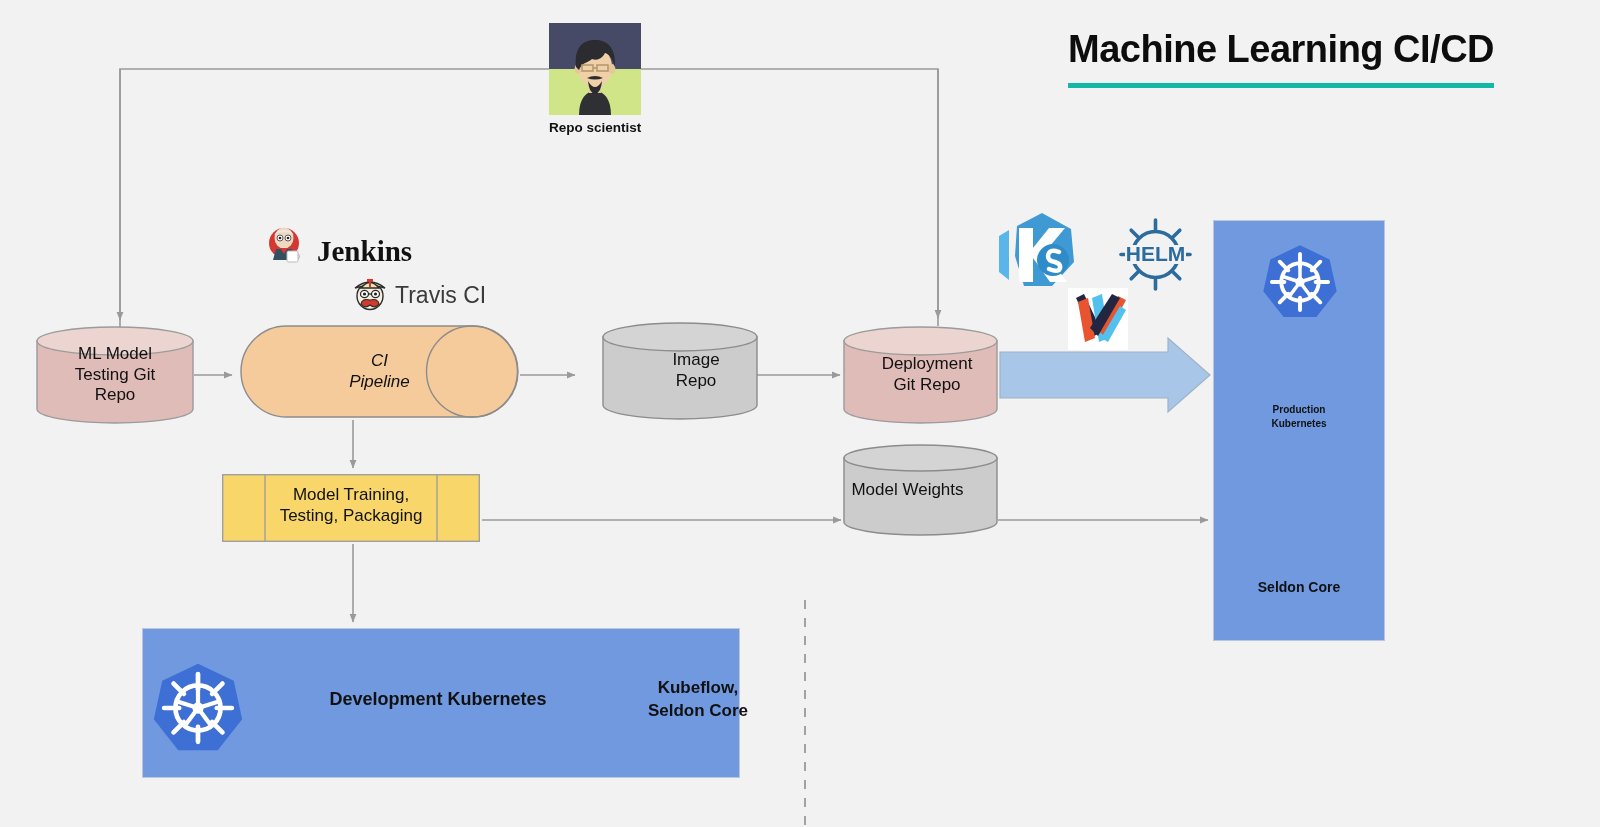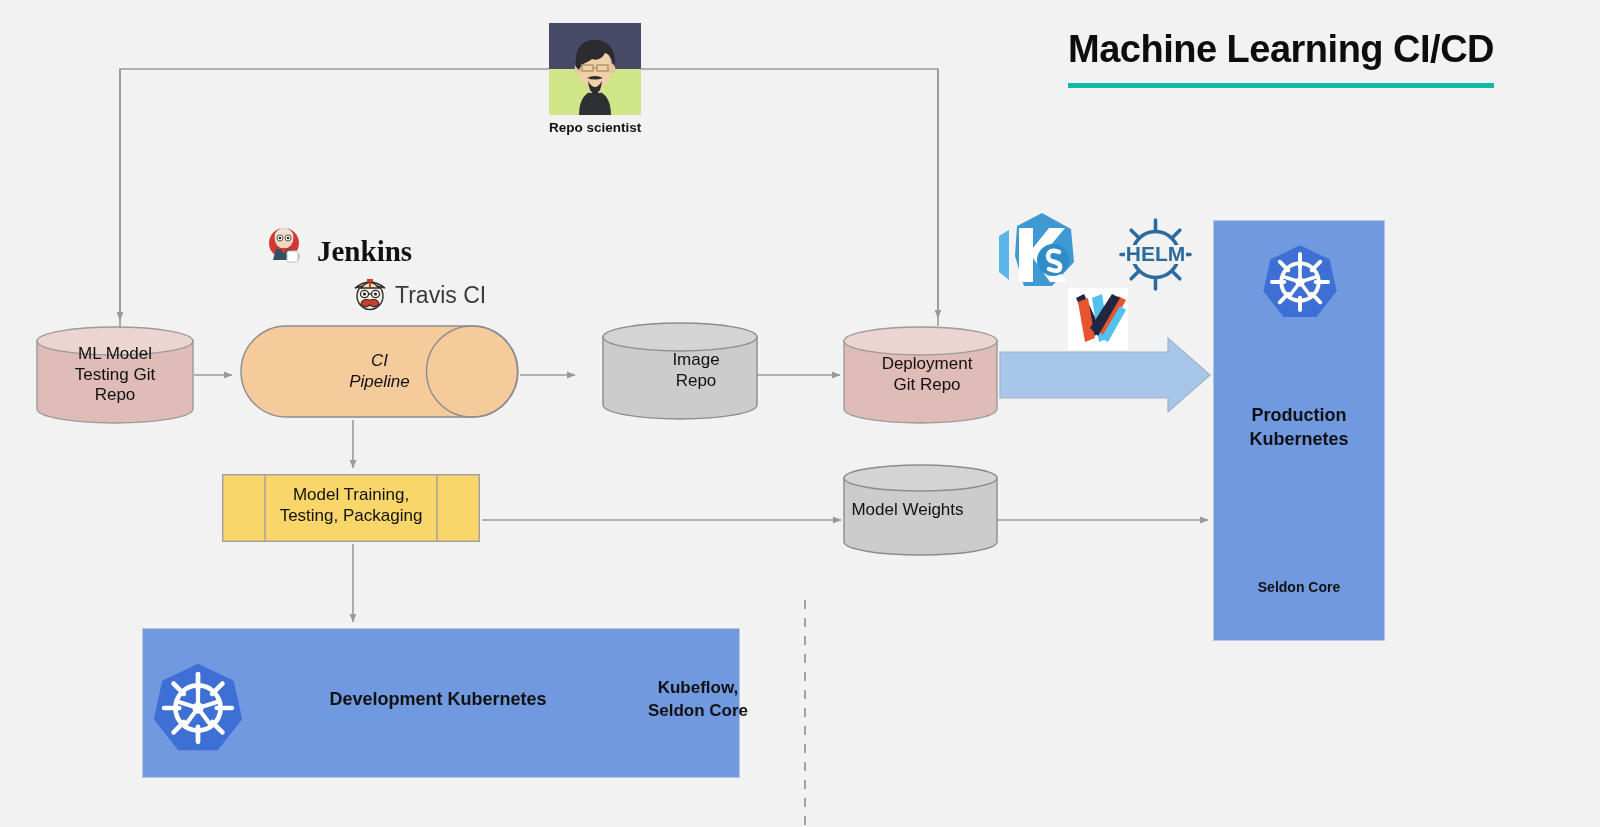--- a/index.html
+++ b/index.html
@@ -54,21 +54,21 @@
 
   
   #model-training{left:222px;top:474px;width:258px;height:64px;}
   #model-training .nodetext{font-size:17px;}
 
   
   .k8sbox{background:#7099e0;border:1px solid #b9c6dd;}
   #prod-k8s{left:1213px;top:220px;width:170px;height:419px;}
   #dev-k8s{left:142px;top:628px;width:596px;height:148px;}
   .k8s-title{position:absolute;font-weight:bold;color:#111;text-align:center;}
-  #prod-k8s .k8s-title{left:0;width:100%;top:182px;font-size:18px;line-height:1.35;}
+  #prod-k8s .k8s-title{left:0;width:100%;top:182px;font-size:10px;line-height:1.35;}
   #prod-k8s .k8s-sub{position:absolute;left:0;width:100%;top:358px;font-size:14px;font-weight:bold;color:#111;text-align:center;}
   #dev-k8s .k8s-title{left:120px;width:350px;top:60px;font-size:18px;}
   #dev-k8s .k8s-sub{position:absolute;left:455px;width:200px;top:48px;font-size:17px;font-weight:bold;color:#111;text-align:center;line-height:1.35;}
 
   
   #jenkins-logo{left:265px;top:224px;display:flex;align-items:flex-end;gap:14px;}
   #jenkins-logo .lbl{font-family:"Liberation Serif",serif;font-size:29px;font-weight:bold;color:#111;}
   #travis-logo{left:350px;top:274px;display:flex;align-items:center;gap:5px;}
   #travis-logo .lbl{font-size:23px;color:#3b3b3b;}
 
@@ -199,21 +199,21 @@
       <rect x="0.7" y="0.7" width="256.6" height="66.6" fill="#f8d66a" stroke="#a0a0a0" stroke-width="1.4"></rect>
       <line x1="43" y1="0.7" x2="43" y2="67.3" stroke="#a0a0a0" stroke-width="1.4"></line>
       <line x1="215" y1="0.7" x2="215" y2="67.3" stroke="#a0a0a0" stroke-width="1.4"></line>
     </svg>
     <div class="nodetext nosel">
       <span style="white-space:pre-line">Model Training,
 Testing, Packaging</span>
     </div>
   </div>
 
-  <div class="cyl abs" id="model-weights" style="left:843px;top:464px;width:129px;height:92px;">
+  <div class="cyl abs" id="model-weights" style="left:843px;top:444px;width:129px;height:92px;">
     <svg width="155" height="92" viewBox="0 0 155 92">
       <path d="M1,14 L1,78 A76.5,13 0 0 0 154,78 L154,14 Z" fill="#cccccc" stroke="#8c8c8c" stroke-width="1.4"></path>
       <ellipse cx="77.5" cy="14" rx="76.5" ry="13" fill="#d4d4d4" stroke="#8c8c8c" stroke-width="1.4"></ellipse>
     </svg>
     <div class="nodetext nosel">
       <span style="white-space:pre-line">Model Weights</span>
     </div>
   </div>
 
   <div class="abs k8sbox" id="prod-k8s">

